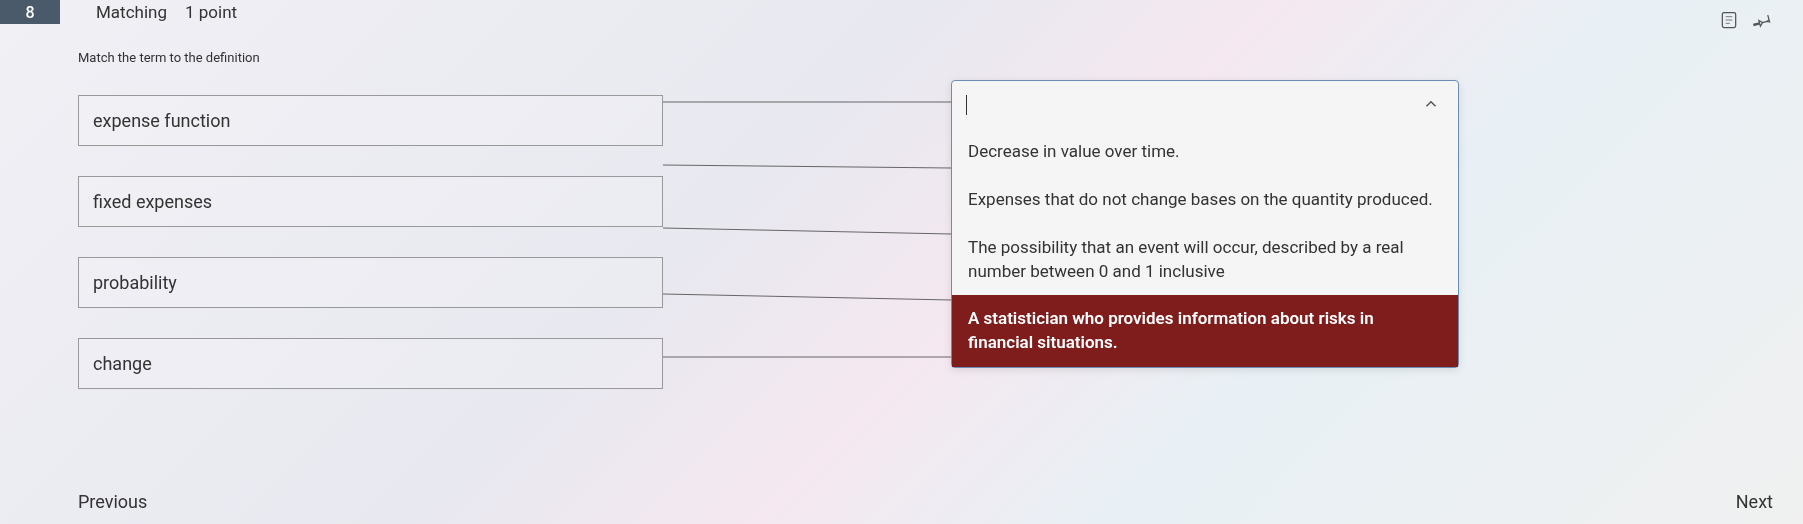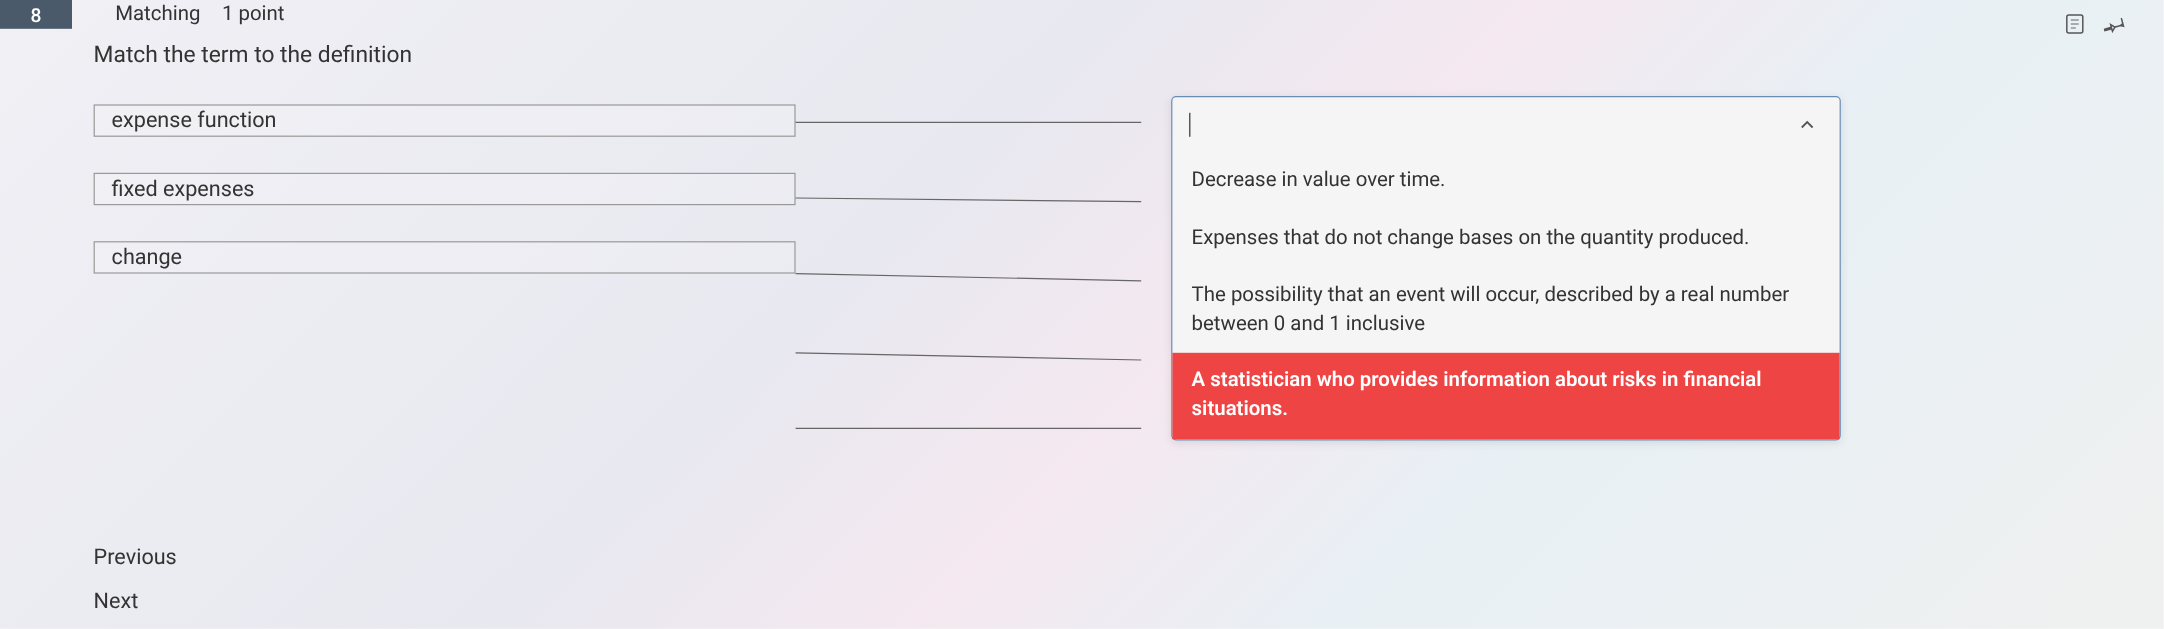--- a/index.html
+++ b/index.html
@@ -43,48 +43,48 @@
       position: absolute;
       right: 30px;
       top: 10px;
       display: flex;
       gap: 14px;
       align-items: center;
     }
     .top-icons svg { width: 20px; height: 20px; stroke: #555; fill: none; }
     .prompt {
       margin-left: 78px;
-      font-size: 19px;
-      color: #333;
-      margin-top: 4px;
+      font-size: 13px;
+      color: #333;
+      margin-top: 20px;
     }
     .content {
       display: flex;
       margin-top: 30px;
     }
     .terms-col {
       margin-left: 78px;
       width: 585px;
       display: flex;
       flex-direction: column;
       gap: 30px;
     }
     .term-box {
       border: 1px solid #999;
       background: rgba(255,255,255,0.15);
-      padding: 2px 14px;
+      padding: 14px 14px;
       font-size: 18px;
       color: #333;
       position: relative;
     }
     .dropdown-panel {
       position: absolute;
-      left: 976px;
+      left: 951px;
       top: 80px;
-      width: 558px;
+      width: 508px;
       background: #f5f5f5;
       border: 1px solid #6a8db5;
       border-radius: 4px;
       box-shadow: 0 2px 8px rgba(0,0,0,0.1);
     }
     .dropdown-input {
       padding: 12px 14px;
       font-size: 18px;
       color: #333;
       position: relative;
@@ -104,34 +104,33 @@
     }
     .chevron-up svg { width: 18px; height: 18px; stroke: #555; fill: none; stroke-width: 2; }
     .option {
       padding: 12px 16px;
       font-size: 17px;
       color: #333;
       line-height: 1.4;
       cursor: pointer;
     }
     .option.highlighted {
-      background: #ef4444;
+      background: #7f1d1d;
       color: #fff;
       font-weight: 600;
     }
     .nav-footer {
       position: absolute;
       bottom: 4px;
       left: 78px;
       right: 30px;
       display: flex;
       justify-content: space-between;
       font-size: 18px;
       color: #333;
-      flex-direction: column;
     }
     .nav-btn {
       padding: 8px 0;
       cursor: pointer;
     }
     svg line { stroke: #666; stroke-width: 1; }
     .lines-layer {
       position: absolute;
       top: 0; left: 0;
       width: 1803px;
@@ -163,20 +162,21 @@
       </svg>
   </span>
 </div>
 
 <div class="prompt">Match the term to the definition</div>
 
 <div class="content">
   <div class="terms-col" id="terms-col">
       <div class="term-box">expense function</div>
       <div class="term-box">fixed expenses</div>
+      <div class="term-box">probability</div>
       <div class="term-box">change</div>
     </div>
 </div>
 
 <svg class="lines-layer">
   <line x1="663" y1="102" x2="951" y2="102"></line>
   <line x1="663" y1="165" x2="951" y2="168"></line>
   <line x1="663" y1="228" x2="951" y2="234"></line>
   <line x1="663" y1="294" x2="951" y2="300"></line>
   <line x1="663" y1="357" x2="951" y2="357"></line>

